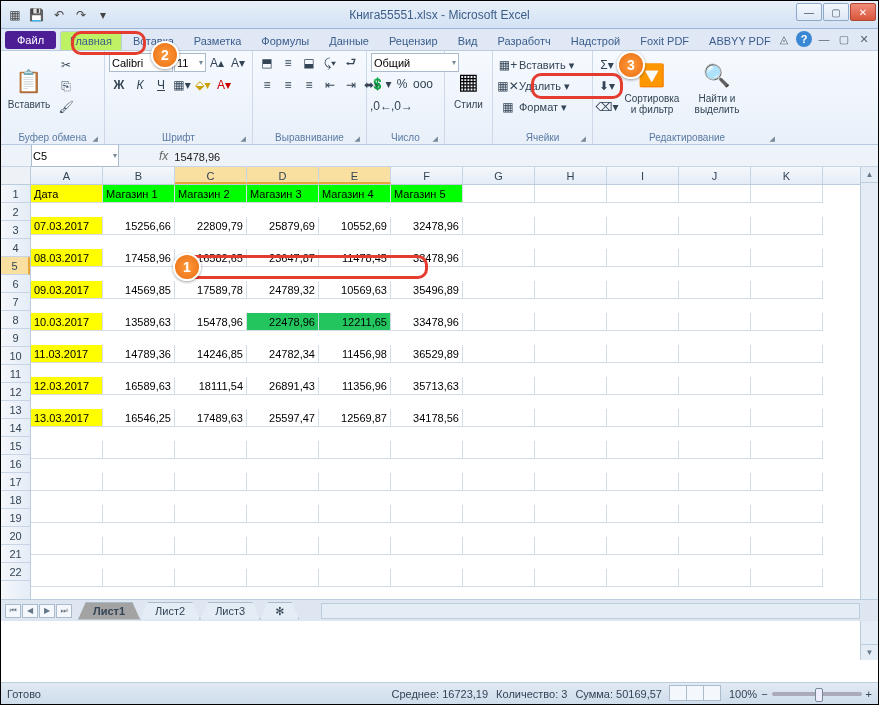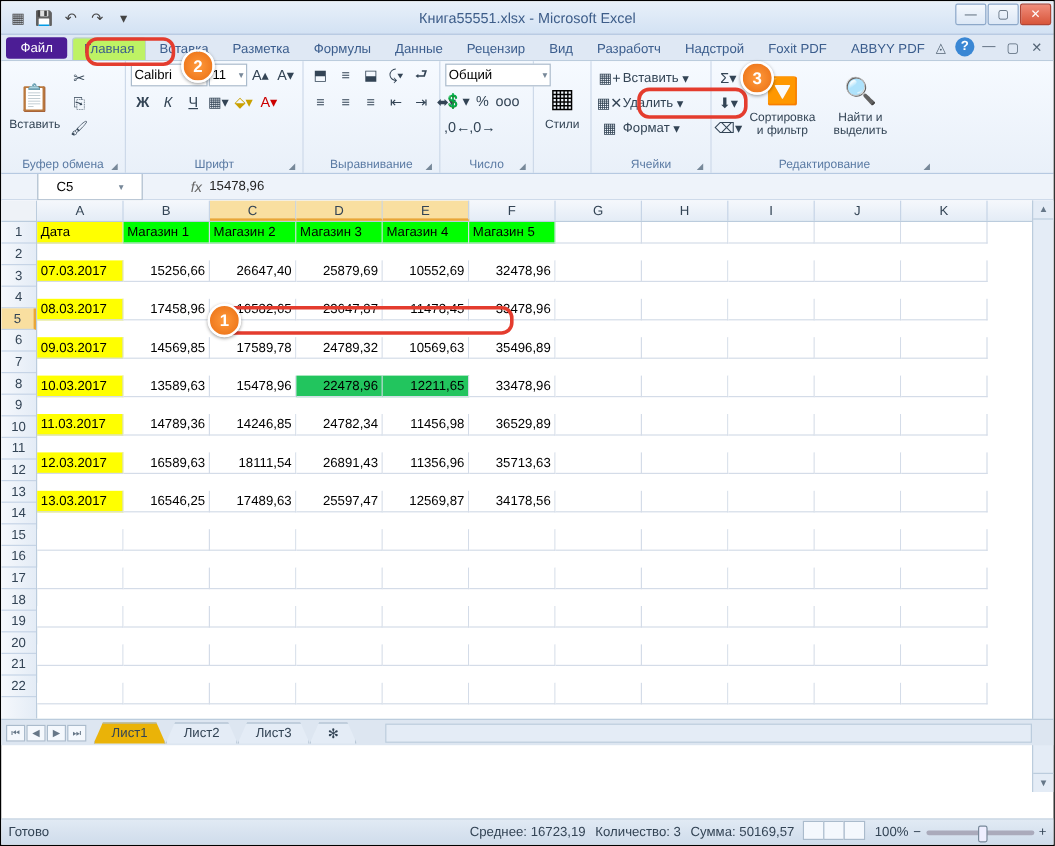--- a/index.html
+++ b/index.html
@@ -30,23 +30,23 @@
 .smallbtn{height:20px;display:flex;align-items:center;gap:3px;padding:0 3px;cursor:pointer;border-radius:2px;font-size:11px;color:#345}
 .smallbtn .ic{width:16px;height:16px;display:inline-flex;align-items:center;justify-content:center;font-size:12px}
 .fontsel{width:64px;height:19px;border:1px solid #abc;background:#fff;font-size:11px;padding:0 2px;display:flex;align-items:center;justify-content:space-between}
 .fontsel::after{content:"▾";font-size:8px;color:#789}
 .sznum{width:32px}
 .iconrow{display:flex;gap:1px}
 .ib{width:20px;height:20px;display:flex;align-items:center;justify-content:center;cursor:pointer;border-radius:2px;font-size:12px;color:#345}
 .callout-ring{position:absolute;border:3px solid #e43c2e;border-radius:10px;pointer-events:none;z-index:50}
 .callout-num{position:absolute;width:28px;height:28px;border-radius:50%;background:radial-gradient(#ff9a3c,#e96d12);border:2px solid #fff;color:#fff;font-weight:bold;font-size:14px;display:flex;align-items:center;justify-content:center;z-index:55;box-shadow:0 1px 3px rgba(0,0,0,.4)}
 .fbar{height:22px;border-bottom:1px solid #c6d4e6;display:flex;align-items:center;background:#eef3fa}
-.namebox{width:88px;height:23px;margin-left:30px;border:1px solid #abc;background:#fff;padding:0 15px;display:flex;align-items:center;justify-content:space-between;font-size:11px}
+.namebox{width:88px;height:23px;margin-left:30px;border:1px solid #abc;background:#fff;padding:0 1px;display:flex;align-items:center;justify-content:space-between;font-size:11px}
 .namebox::after{content:"▾";font-size:8px;color:#789}
-.fx-area{display:flex;align-items:flex-start;margin-left:40px;gap:6px}
+.fx-area{display:flex;align-items:flex-end;margin-left:40px;gap:6px}
 .fx{font-style:italic;font-size:12px;color:#666}
 .fml{font-size:11px;color:#222}
 .grid-area{position:relative;height:432px;overflow:hidden;background:#fff}
 .selall{position:absolute;left:0;top:0;width:30px;height:18px;background:#eef2f7;border-right:1px solid #bcd;border-bottom:1px solid #bcd}
 .colheads{position:absolute;left:30px;top:0;right:0;height:18px;display:flex;background:linear-gradient(#f5f8fc,#e4ecf6);border-bottom:1px solid #bcd}
 .ch{width:72px;text-align:center;font-size:11px;color:#345;border-right:1px solid #c6d4e6;line-height:18px}
 .ch.sel{background:#f9dfa0;border-bottom:2px solid #e8a638}
 .rowheads{position:absolute;left:0;top:18px;width:30px;bottom:0;background:linear-gradient(90deg,#f5f8fc,#e4ecf6);border-right:1px solid #bcd}
 .rh{height:18px;text-align:center;font-size:11px;color:#345;border-bottom:1px solid #c6d4e6;line-height:18px}
 .rh.sel{background:#f9dfa0;border-right:2px solid #e8a638}
@@ -55,21 +55,21 @@
 .cell{width:72px;height:18px;border-right:1px solid #d4dce8;border-bottom:1px solid #d4dce8;padding:0 3px;font-size:11px;display:flex;align-items:center;justify-content:flex-end;background:#fff;overflow:hidden}
 .cell.hyellow{background:#ffff00;justify-content:flex-start}
 .cell.hgreen{background:#00ff00;justify-content:flex-start}
 .cell.sel{background:#22c55e}
 .cell.activesel{background:#fff}
 .sheettabs{height:22px;background:#dde6f1;display:flex;align-items:center;border-top:1px solid #bcd;position:relative}
 .stnav{display:flex;gap:1px;margin-left:4px}
 .stnav span{width:16px;height:14px;border:1px solid #abc;background:#f4f8fd;display:flex;align-items:center;justify-content:center;font-size:8px;color:#678;cursor:pointer}
 .stabs{display:flex;margin-left:6px;gap:0}
 .stab{padding:2px 14px;background:#e4ecf6;border:1px solid #abc;border-bottom:none;font-size:11px;color:#345;cursor:pointer;clip-path:polygon(8px 0,calc(100% - 8px) 0,100% 100%,0 100%)}
-.stab.active{background:#eab308;font-weight:normal}
+.stab.active{background:#a3a3a3;font-weight:bold}
 .sbtrack{position:absolute;right:18px;left:320px;height:16px;background:#e4ecf6;border:1px solid #bcd;top:3px}
 .vscroll{position:absolute;right:0;top:166px;bottom:44px;width:18px;background:#e4ecf6;border-left:1px solid #bcd}
 .vsbtn{height:16px;display:flex;align-items:center;justify-content:center;font-size:8px;color:#678;border-bottom:1px solid #bcd;cursor:pointer}
 .vsbtn.bot{position:absolute;bottom:0;width:100%;border-top:1px solid #bcd;border-bottom:none}
 .statusbar{height:22px;background:linear-gradient(#e1eaf4,#cfdceb);display:flex;align-items:center;justify-content:space-between;padding:0 6px;font-size:11px;color:#345;position:absolute;bottom:0;left:0;right:0;border-top:1px solid #bcd}
 .sb-right{display:flex;align-items:center;gap:8px}
 .sb-right .zoom{display:flex;align-items:center;gap:4px}
 .sb-right .zbar{width:90px;height:4px;background:#aab;position:relative;border-radius:2px}
 .sb-right .zbar::after{content:"";position:absolute;left:43px;top:-4px;width:6px;height:12px;background:#eef;border:1px solid #789;border-radius:2px}
 .viewbtns span{display:inline-block;width:18px;height:16px;border:1px solid #abc;background:#f4f8fd;margin-left:-1px;cursor:pointer}
@@ -292,21 +292,21 @@
         <div class="cell hgreen">Магазин 5</div>
         <div class="cell"></div>
         <div class="cell"></div>
         <div class="cell"></div>
         <div class="cell"></div>
         <div class="cell"></div>
       </div>
       <div class="row">
         <div class="cell hyellow">07.03.2017</div>
         <div class="cell">15256,66</div>
-        <div class="cell">26647,40</div>
+        <div class="cell">22809,79</div>
         <div class="cell">25879,69</div>
         <div class="cell">10552,69</div>
         <div class="cell">32478,96</div>
         <div class="cell"></div>
         <div class="cell"></div>
         <div class="cell"></div>
         <div class="cell"></div>
         <div class="cell"></div>
       </div>
       <div class="row">

